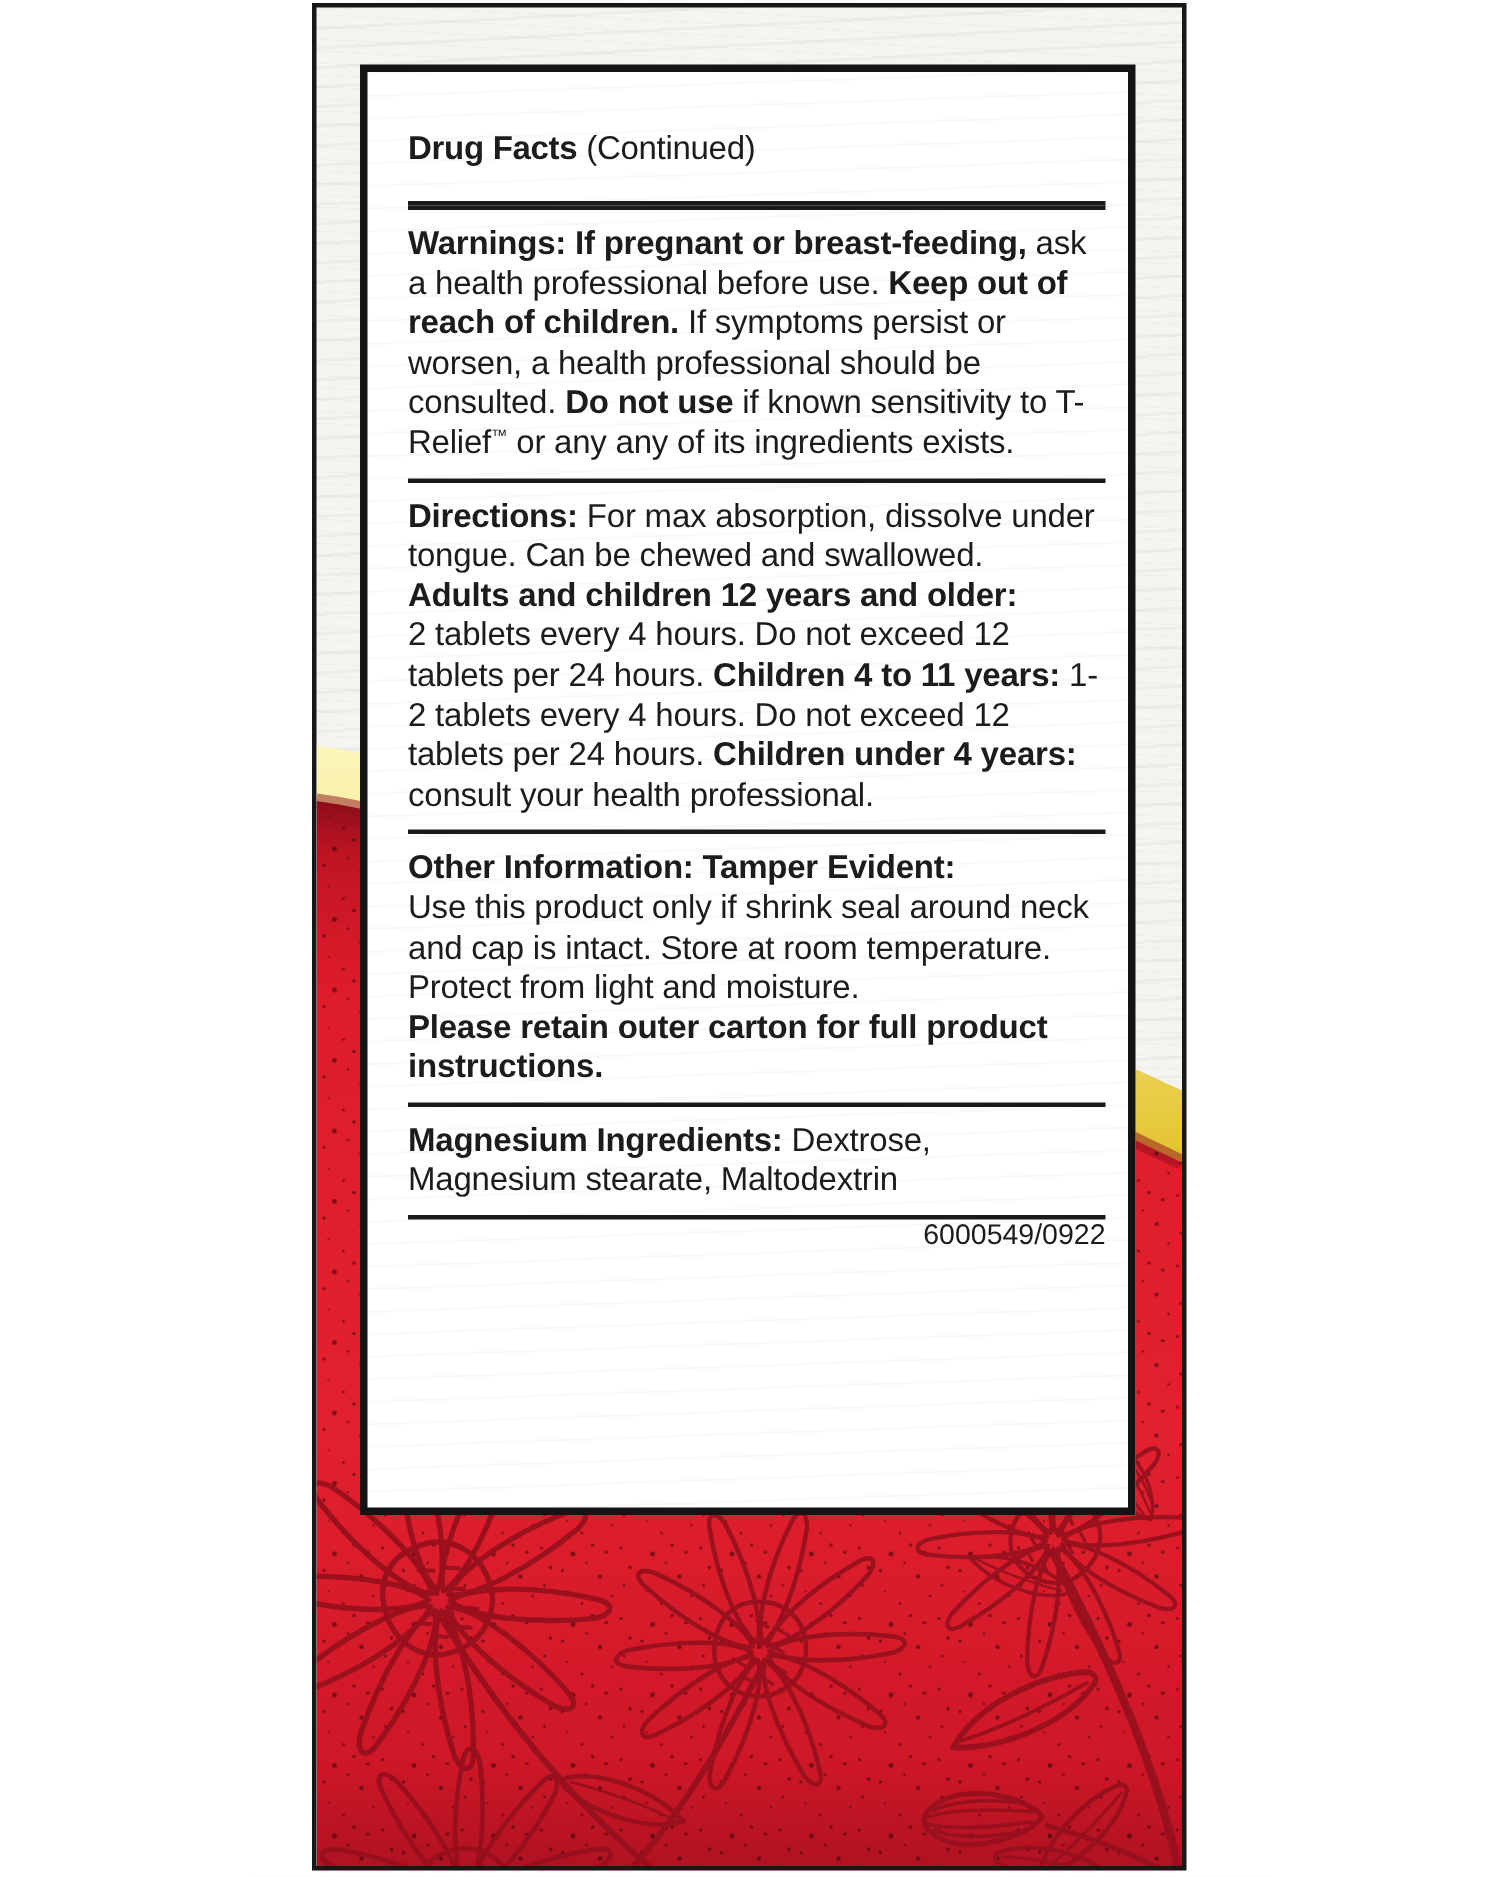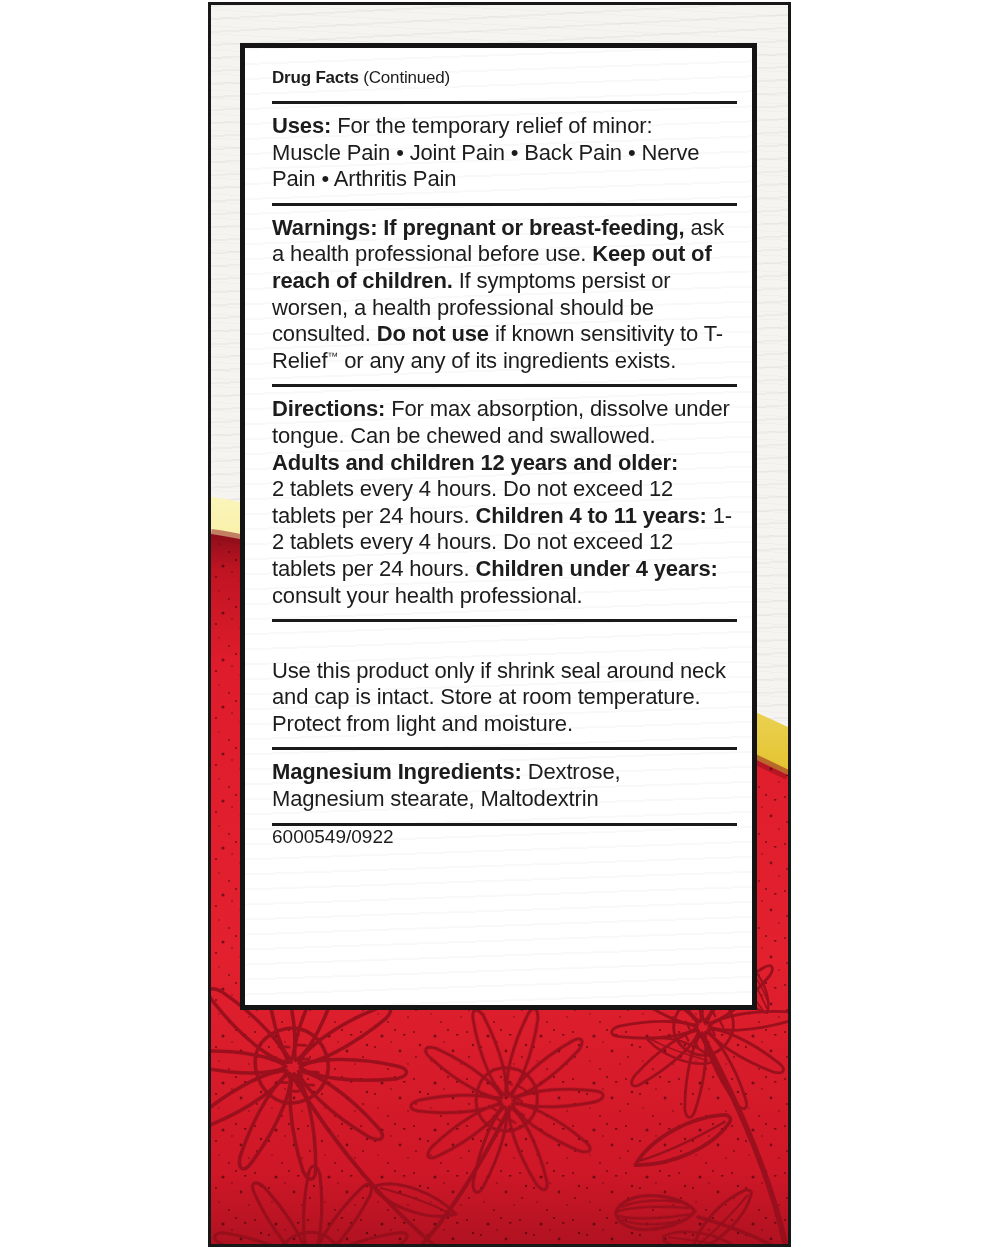--- a/index.html
+++ b/index.html
@@ -18,27 +18,27 @@
   }
   .swoosh{position:absolute;left:0;top:0;width:577px;height:1239px;z-index:1;}
   .dfbox{
     position:absolute;left:29px;top:38px;width:517px;height:967px;z-index:2;
     box-sizing:border-box;border:5px solid #141414;
     padding:0 15px 0 27px;
     background:
       repeating-linear-gradient(178deg, rgba(140,140,138,0.05) 0 2px, rgba(0,0,0,0) 2px 15px),
       #ffffff;
   }
-  .df-title{padding-top:15px;font-size:17px;line-height:30px;margin-bottom:8px;letter-spacing:-0.2px;}
+  .df-title{padding-top:36px;font-size:22px;line-height:30px;margin-bottom:20px;letter-spacing:-0.2px;}
   .rule{height:3px;background:#1a1a1a;}
   .sec{font-size:22px;line-height:26.6px;padding:9px 0 10px;letter-spacing:-0.15px;}
   .sec-questions{padding-bottom:0;}
   .b{font-weight:bold;}
   sup{font-size:11px;line-height:0;}
-  .lot{font-size:19px;line-height:22px;padding:0 0 4px 0;}
+  .lot{text-align:right;font-size:19px;line-height:22px;padding:0 0 4px 0;}
 </style>
 </head>
 <body>
 
 <div class="plabel">
 
   <svg class="swoosh" viewBox="0 0 577 1239" preserveAspectRatio="none" aria-hidden="true">
     <defs>
       <linearGradient id="gRed" x1="0" y1="0" x2="0" y2="1">
         <stop offset="0" stop-color="#8E0D1A"></stop>
@@ -121,30 +121,29 @@
     </g>
   </svg>
 
   <div class="dfbox">
     <div class="df-title">
       <span class="b">Drug Facts</span>
       <span>(Continued)</span>
     </div>
     <div class="rule"></div>
 
-    <div class="sec"><span class="b">Uses: </span><span>For the temporary relief of minor:</span><br><span>Muscle Pain • Joint Pain • Back Pain • Nerve Pain • Arthritis Pain</span></div>
     <div class="rule"></div>
 
     <div class="sec"><span class="b">Warnings: If pregnant or breast-feeding, </span><span>ask a health professional before use. </span><span class="b">Keep out of reach of children. </span><span>If symptoms persist or worsen, a health professional should be consulted. </span><span class="b">Do not use </span><span>if known sensitivity to T-Relief</span><sup>™</sup><span> or any any of its ingredients exists.</span></div>
     <div class="rule"></div>
 
     <div class="sec"><span class="b">Directions: </span><span>For max absorption, dissolve under tongue. Can be chewed and swallowed.</span><br><span class="b">Adults and children 12 years and older:</span><br><span>2 tablets every 4 hours. Do not exceed 12 tablets per 24 hours. </span><span class="b">Children 4 to 11 years: </span><span>1-2 tablets every 4 hours. Do not exceed 12 tablets per 24 hours. </span><span class="b">Children under 4 years: </span><span>consult your health professional.</span></div>
     <div class="rule"></div>
 
-    <div class="sec"><br><span>Use this product only if shrink seal around neck and cap is intact. Store at room temperature. Protect from light and moisture.</span><br></div>
+    <div class="sec"><span class="b">Other Information: Tamper Evident:</span><br><span>Use this product only if shrink seal around neck and cap is intact. Store at room temperature. Protect from light and moisture.</span><br><span class="b">Please retain outer carton for full product instructions.</span></div>
     <div class="rule"></div>
 
     <div class="sec"><span class="b">Magnesium Ingredients: </span><span>Dextrose, Magnesium stearate, Maltodextrin</span></div>
     <div class="rule"></div>
 
     <div class="lot">6000549/0922</div>
   </div>
 
 </div>
 

